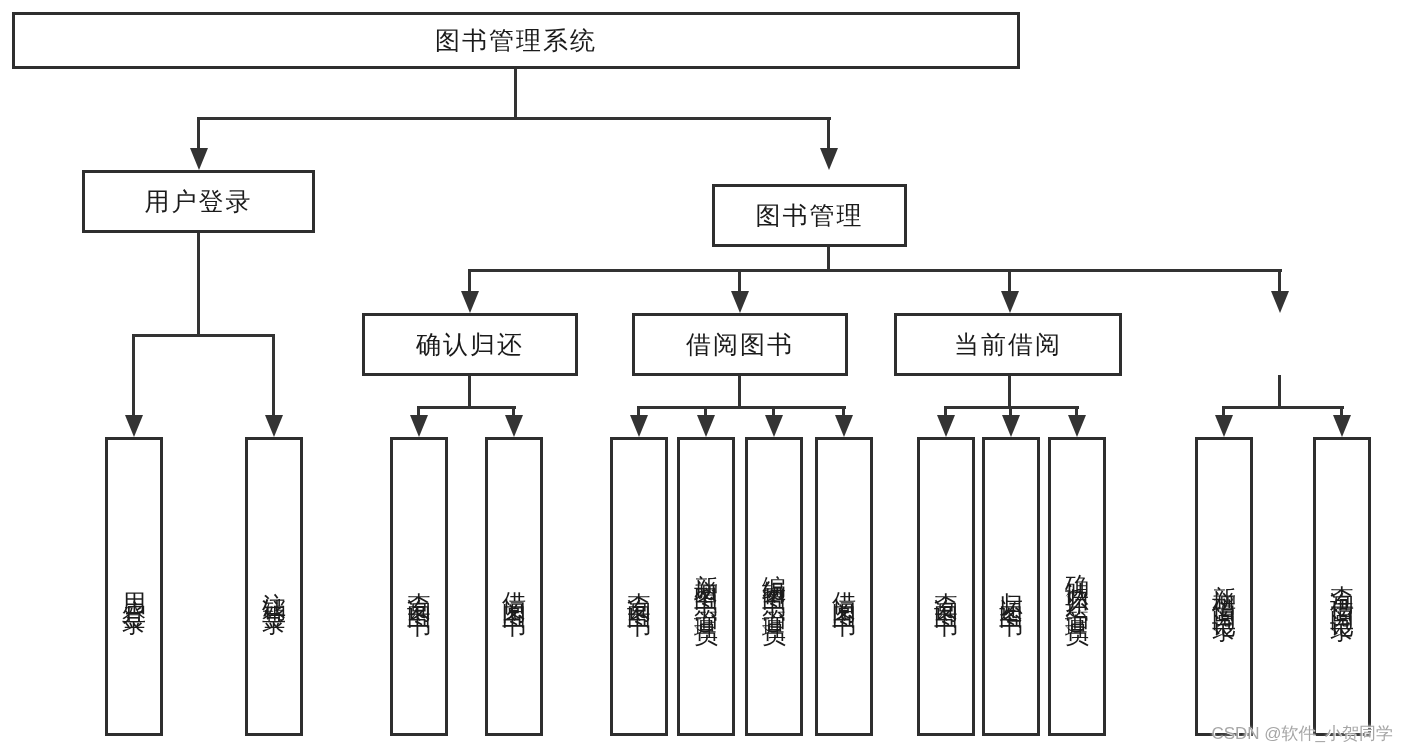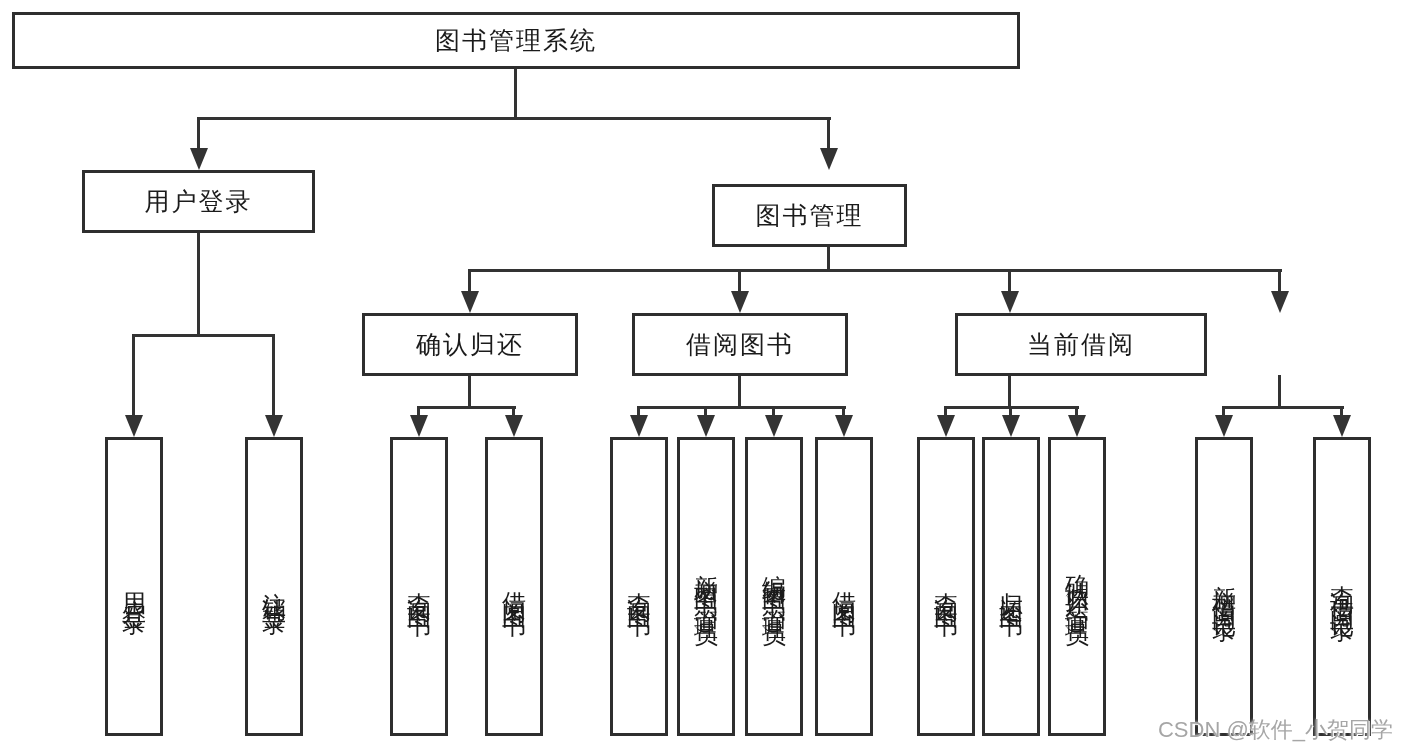--- a/index.html
+++ b/index.html
@@ -59,21 +59,21 @@
     height: 0;
     border-left: 9px solid transparent;
     border-right: 9px solid transparent;
     border-top: 22px solid #333333;
     z-index: 1;
   }
   .watermark {
     position: absolute;
     right: 12px;
     bottom: 2px;
-    font-size: 22px;
+    font-size: 17px;
     color: #a6a6a6;
     text-shadow: 0 0 3px #ffffff, 1px 1px 0 #ffffff;
     z-index: 5;
     white-space: nowrap;
   }
 </style>
 </head>
 <body>
 
 <div class="canvas">
@@ -147,21 +147,21 @@
   <div class="node h" style="left:712px;top:184px;width:195px;height:63px">
     <span>图书管理</span>
   </div>
 
   <div class="node h" style="left:362px;top:313px;width:216px;height:63px">
     <span>确认归还</span>
   </div>
   <div class="node h" style="left:632px;top:313px;width:216px;height:63px">
     <span>借阅图书</span>
   </div>
-  <div class="node h" style="left:955px;top:313px;width:252px;height:63px">
+  <div class="node h" style="left:894px;top:313px;width:228px;height:63px">
     <span>当前借阅</span>
   </div>
 
   <div class="node v" style="left:105px;top:437px;width:58px;height:299px">
     <span>用户登录</span>
   </div>
   <div class="node v" style="left:245px;top:437px;width:58px;height:299px">
     <span>注销登录</span>
   </div>
 

